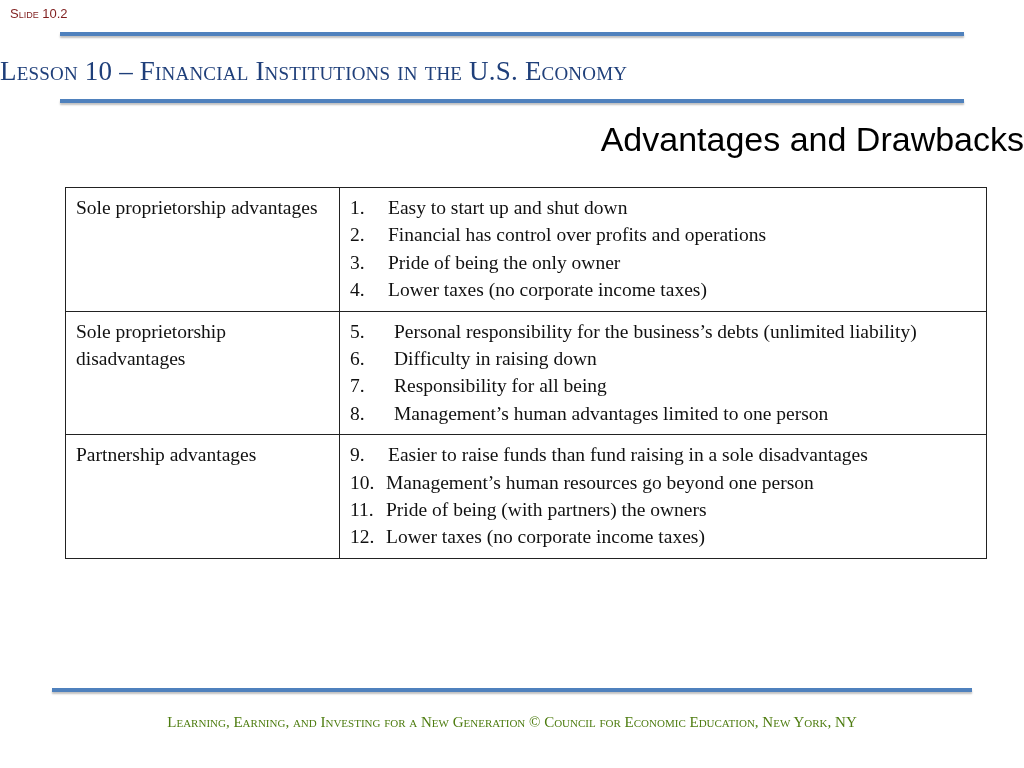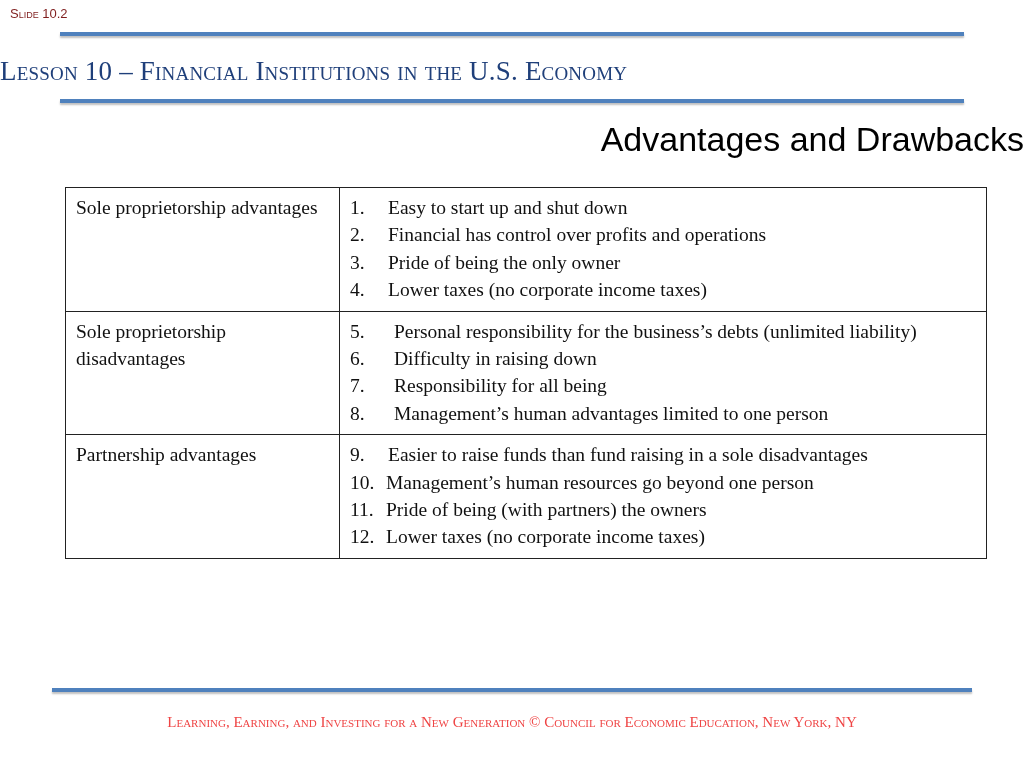--- a/index.html
+++ b/index.html
@@ -33,21 +33,21 @@
   table.adv td {
     border: 1.5px solid #222; vertical-align: top; padding: 6px 10px 7px 10px;
   }
   table.adv td.label-cell { width: 253px; }
   .item { display: flex; }
   .item .num { width: 38px; flex: 0 0 38px; }
   .item .num.wide { width: 44px; flex: 0 0 44px; }
   .item .num.dbl { width: 36px; flex: 0 0 36px; }
   .footer {
     position: absolute; left: 0; width: 1024px; top: 714px; text-align: center;
-    font-family: "Liberation Serif", serif; font-size: 15px; color: #ef4444;
+    font-family: "Liberation Serif", serif; font-size: 15px; color: #4d7c0f;
     font-variant: small-caps;
   }
 </style>
 </head>
 <body>
 
 <div class="slide-num">Slide 10.2</div>
 
 <div class="rule" style="top:32px;"></div>
 <div class="lesson-title">Lesson 10 – Financial Institutions in the U.S. Economy</div>

